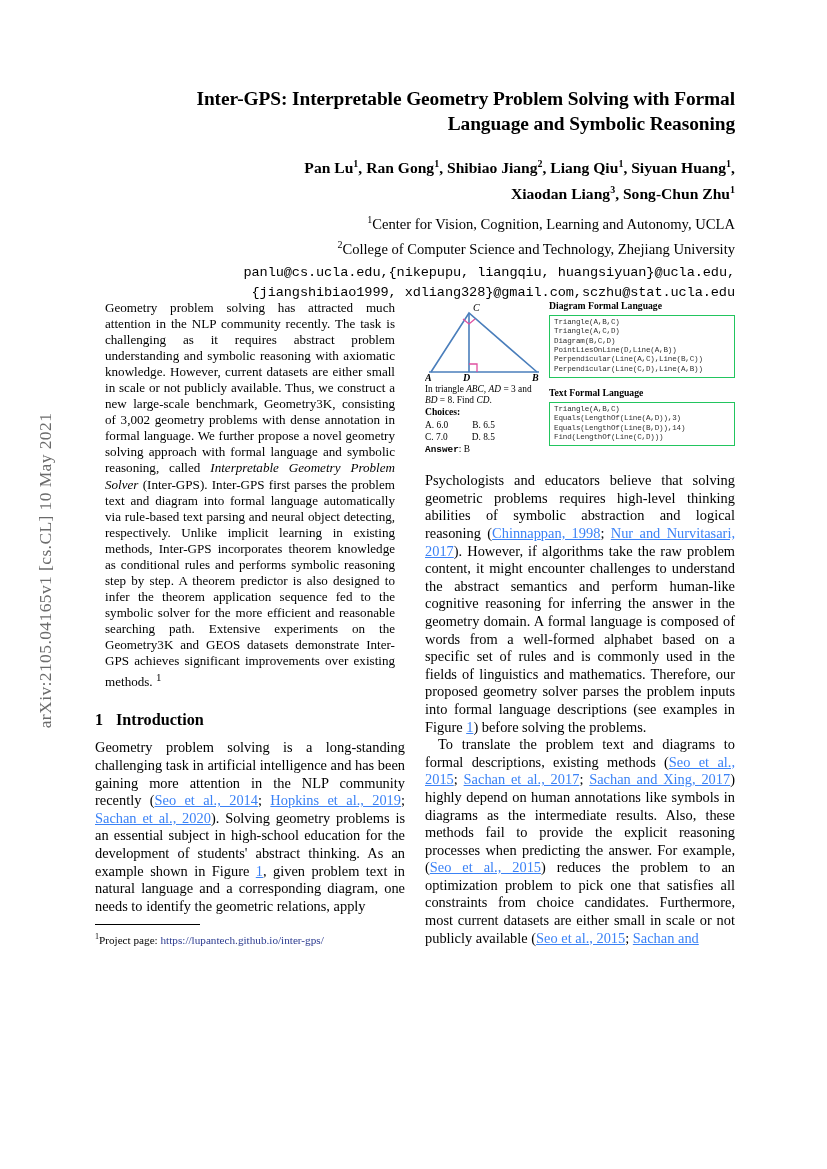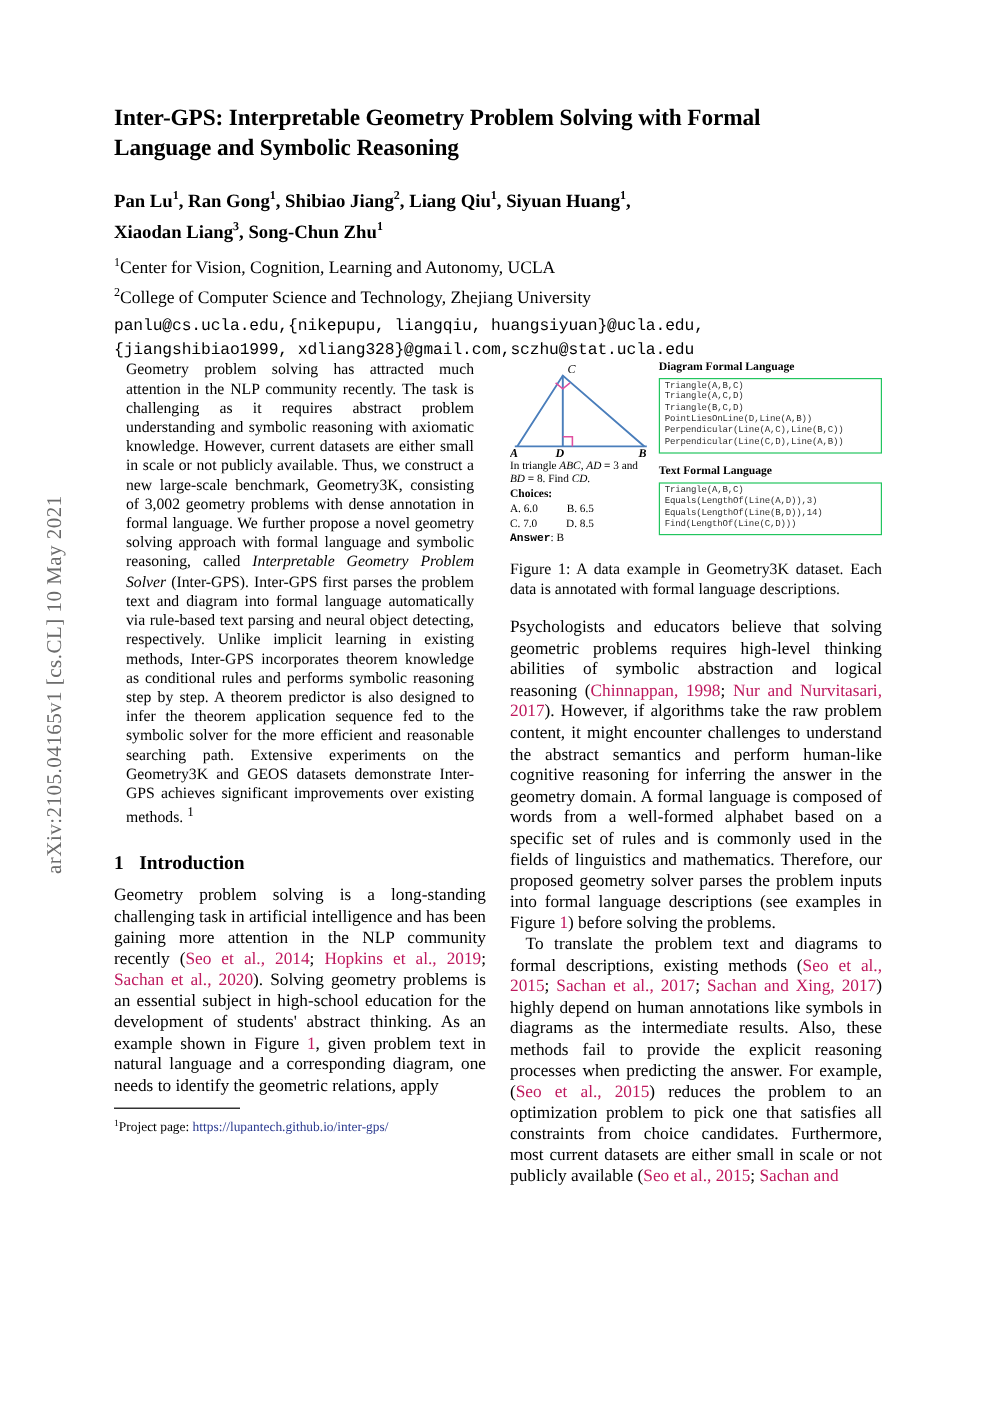--- a/index.html
+++ b/index.html
@@ -26,21 +26,21 @@
     transform-origin: center center;
     text-align: center;
     font-family: "Liberation Serif", serif;
     font-size: 17.5px;
     letter-spacing: 0.4px;
     color: #6b6b6b;
     white-space: nowrap;
   }
 
   
-  .titleblock { position: absolute; left: 95px; top: 86px; width: 640px; text-align: left; }
+  .titleblock { position: absolute; left: 95px; top: 86px; width: 640px; text-align: right; }
   .paper-title {
     font-family: "Liberation Serif", serif;
     font-weight: bold;
     font-size: 19.4px;
     line-height: 25px;
     letter-spacing: -0.1px;
   }
   .authors {
     margin-top: 17px;
     font-weight: bold;
@@ -84,21 +84,21 @@
     margin-bottom: 9px;
   }
   .sec-head .num { display: inline-block; width: 21px; }
 
   .body-text {
     font-size: 14.4px;
     line-height: 17.6px;
     text-align: justify;
   }
   .body-text p + p { text-indent: 13px; }
-  .cite { color: #be185d; }
+  .cite { color: #3b82f6; text-decoration: underline; }
   .lnk  { color: #2b3a8f; }
 
   
   .footnote-rule {
     width: 105px; height: 1px; background: #000;
     margin-top: 9px; margin-bottom: 5px;
   }
   .footnote {
     font-size: 11.2px;
     line-height: 14px;
@@ -234,39 +234,38 @@
           <div class="prob-answer">
             <b>Answer</b><span>: B</span>
           </div>
         </div>
 
         <div class="fig-right">
           <div class="fl-head">Diagram Formal Language</div>
           <div class="fl-box">
             <div>Triangle(A,B,C)</div>
             <div>Triangle(A,C,D)</div>
-            <div>Triangle(B,C,D)</div>
+            <div>Diagram(B,C,D)</div>
             <div>PointLiesOnLine(D,Line(A,B))</div>
             <div>Perpendicular(Line(A,C),Line(B,C))</div>
             <div>Perpendicular(Line(C,D),Line(A,B))</div>
           </div>
 
           <div class="fl-gap"></div>
 
           <div class="fl-head">Text Formal Language</div>
           <div class="fl-box">
             <div>Triangle(A,B,C)</div>
             <div>Equals(LengthOf(Line(A,D)),3)</div>
             <div>Equals(LengthOf(Line(B,D)),14)</div>
             <div>Find(LengthOf(Line(C,D)))</div>
           </div>
         </div>
       </div>
 
-      <div class="fig-caption">Figure 1: A data example in Geometry3K dataset. Each data is annotated with formal language descriptions.</div>
     </div>
 
     <div class="body-text" style="margin-top:16px;">
       <p><span>Psychologists and educators believe that solving geometric problems requires high-level thinking abilities of symbolic abstraction and logical reasoning (</span><span class="cite">Chinnappan, 1998</span><span>; </span><span class="cite">Nur and Nurvitasari, 2017</span><span>). However, if algorithms take the raw problem content, it might encounter challenges to understand the abstract semantics and perform human-like cognitive reasoning for inferring the answer in the geometry domain. A formal language is composed of words from a well-formed alphabet based on a specific set of rules and is commonly used in the fields of linguistics and mathematics. Therefore, our proposed geometry solver parses the problem inputs into formal language descriptions (see examples in Figure </span><span class="cite">1</span><span>) before solving the problems.</span></p>
       <p><span>To translate the problem text and diagrams to formal descriptions, existing methods (</span><span class="cite">Seo et al., 2015</span><span>; </span><span class="cite">Sachan et al., 2017</span><span>; </span><span class="cite">Sachan and Xing, 2017</span><span>) highly depend on human annotations like symbols in diagrams as the intermediate results. Also, these methods fail to provide the explicit reasoning processes when predicting the answer. For example, (</span><span class="cite">Seo et al., 2015</span><span>) reduces the problem to an optimization problem to pick one that satisfies all constraints from choice candidates. Furthermore, most current datasets are either small in scale or not publicly available (</span><span class="cite">Seo et al., 2015</span><span>; </span><span class="cite">Sachan and</span></p>
     </div>
   </div>
 
 </div>
 

